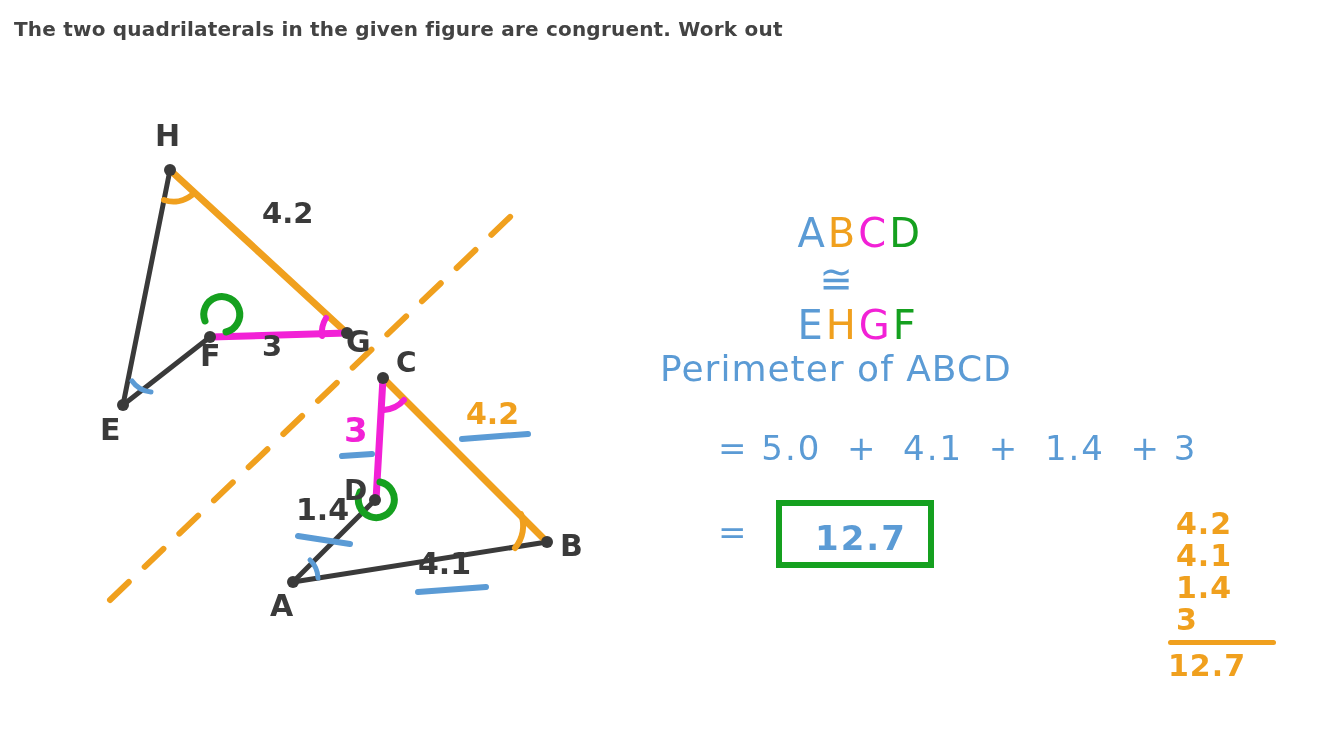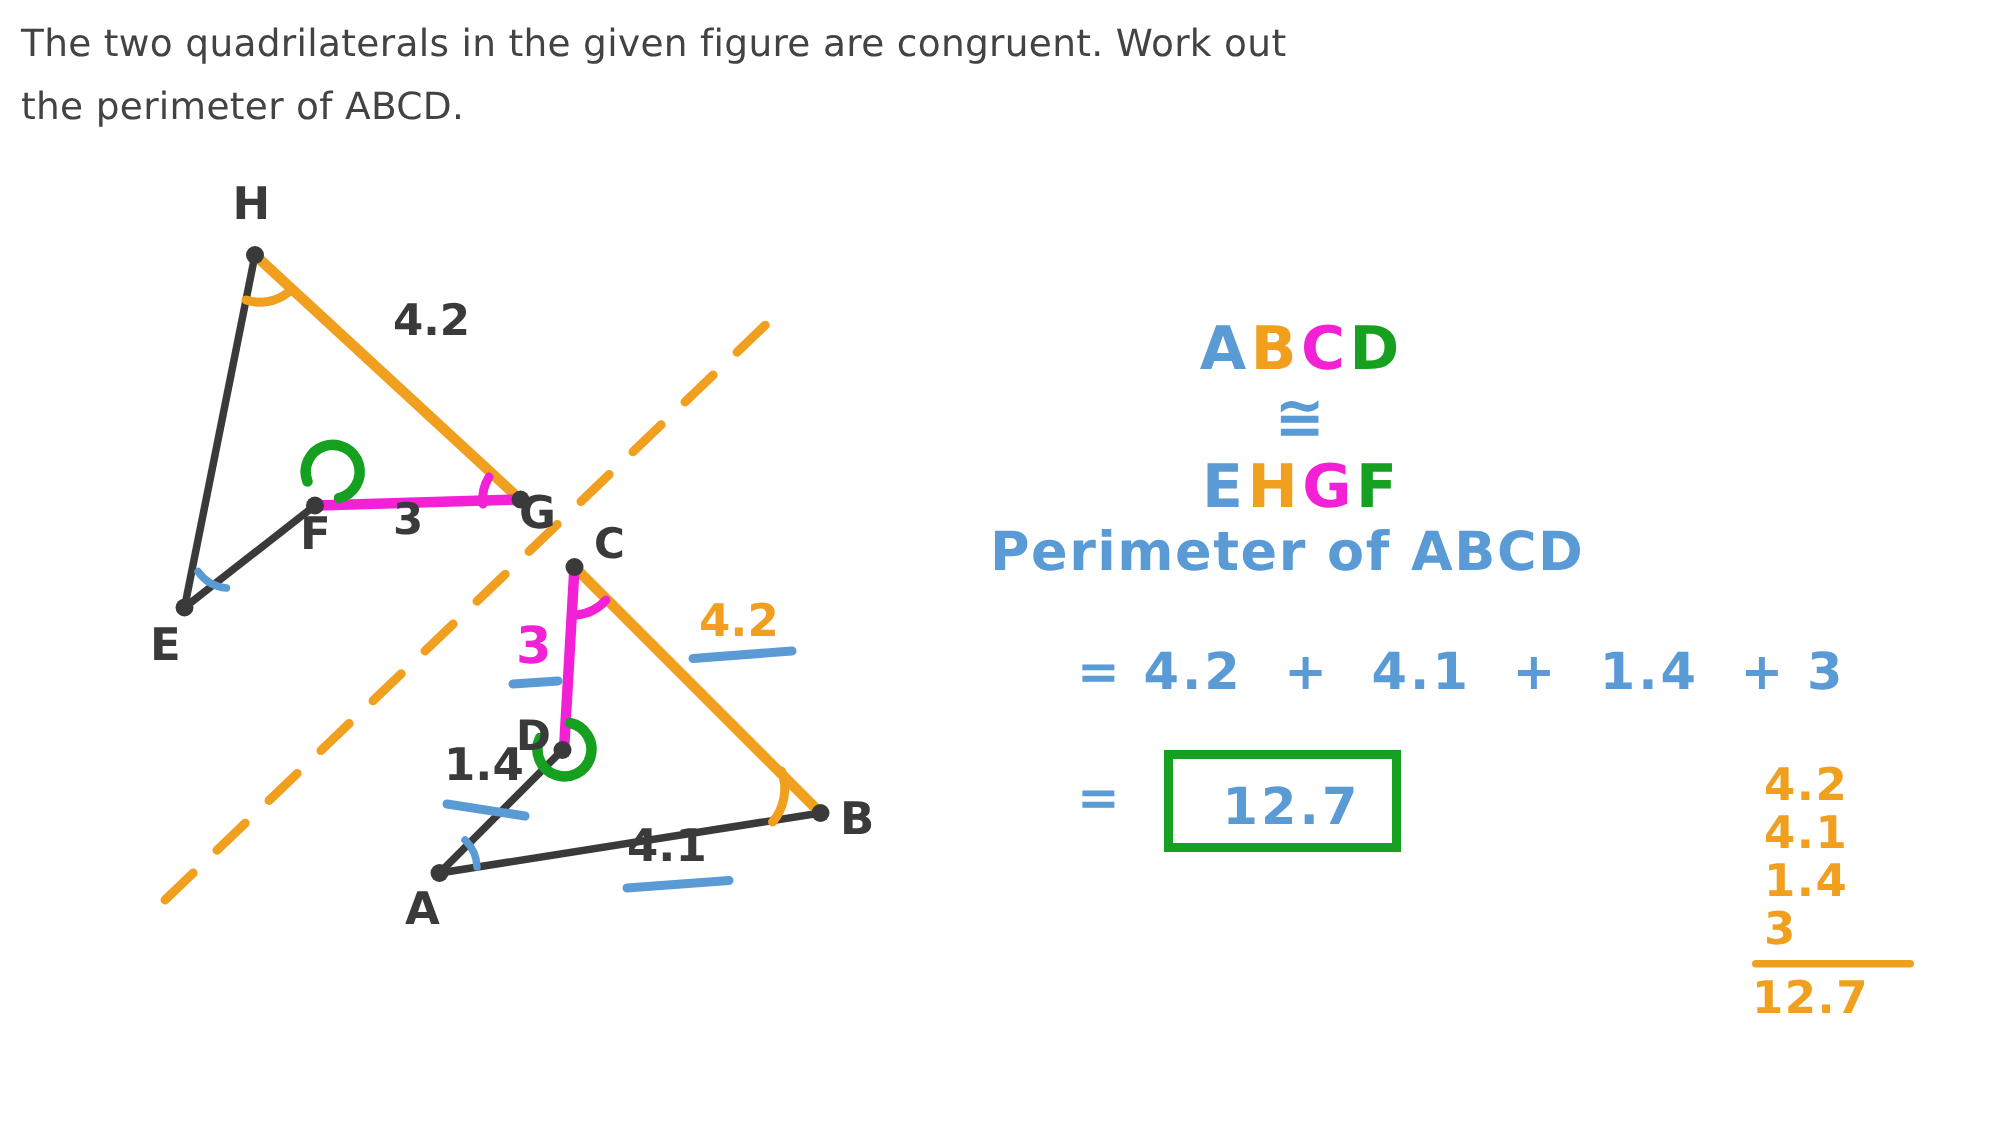--- a/index.html
+++ b/index.html
@@ -16,45 +16,44 @@
     color: #3a3a3a;
   }
 
   
   #question {
     position: absolute;
     left: 14px;
     top: 8px;
     width: 1300px;
     font-family: "DejaVu Sans", sans-serif;
-    font-size: 25px;
-    font-weight: 400;
+    font-size: 20px;
+    font-weight: 700;
     line-height: 42px;
     letter-spacing: 0.2px;
     color: #434343;
   }
   #question .line { display: block; white-space: pre; }
 
   
   #figure {
     position: absolute;
     left: 0;
     top: 100px;
     width: 660px;
     height: 560px;
   }
   #figure svg { display: block; }
 
   
   .work {
     position: absolute;
     font-family: "DejaVu Sans", sans-serif;
-    font-weight: 700;
+    font-weight: 400;
     white-space: pre;
-    text-align: center;
   }
 
   #congruence {
     left: 766px;
     top: 164px;
     font-size: 40px;
     letter-spacing: 3px;
   }
   #congruence span { display: inline-block; }
 
@@ -139,21 +138,20 @@
   .c-blue    { color: #5b9bd5; }
   .c-orange  { color: #f0a01e; }
   .c-magenta { color: #f221d6; }
   .c-green   { color: #15a01f; }
 </style>
 </head>
 <body>
 
 <div id="question">
   <span class="line">The two quadrilaterals in the given figure are congruent. Work out</span>
-  <span class="line">the perimeter of ABCD.</span>
 </div>
 
 <div id="figure">
 <svg width="660" height="560" viewBox="0 0 660 560" xmlns="http://www.w3.org/2000/svg">
   <defs>
     <style>
       .ink      { stroke: #3a3a3a; stroke-width: 5; fill: none; stroke-linecap: round; stroke-linejoin: round; }
       .orangeln { stroke: #f0a01e; stroke-width: 7; fill: none; stroke-linecap: round; }
       .magln    { stroke: #f221d6; stroke-width: 7; fill: none; stroke-linecap: round; }
       .arc-b    { stroke: #5b9bd5; stroke-width: 5; fill: none; stroke-linecap: round; }
@@ -240,21 +238,21 @@
 </div>
 
 <div id="congruence" class="work">
   <span class="c-blue">A</span><span class="c-orange">B</span><span class="c-magenta">C</span><span class="c-green">D</span>
   <span class="c-blue" style="margin:0 22px;">≅</span>
   <span class="c-blue">E</span><span class="c-orange">H</span><span class="c-magenta">G</span><span class="c-green">F</span>
 </div>
 
 <div id="perimeter-title" class="work">Perimeter of ABCD</div>
 
-<div id="sum-line" class="work">= 4.2  +  4.1  +  1.4  + 3</div>
+<div id="sum-line" class="work">= 5.0  +  4.1  +  1.4  + 3</div>
 
 <div id="answer-eq" class="work">=</div>
 
 <div id="answer-box">
   <div id="answer-value">12.7</div>
 </div>
 
 <div id="column-add">
   <span class="addend">4.2</span>
   <span class="addend">4.1</span>

